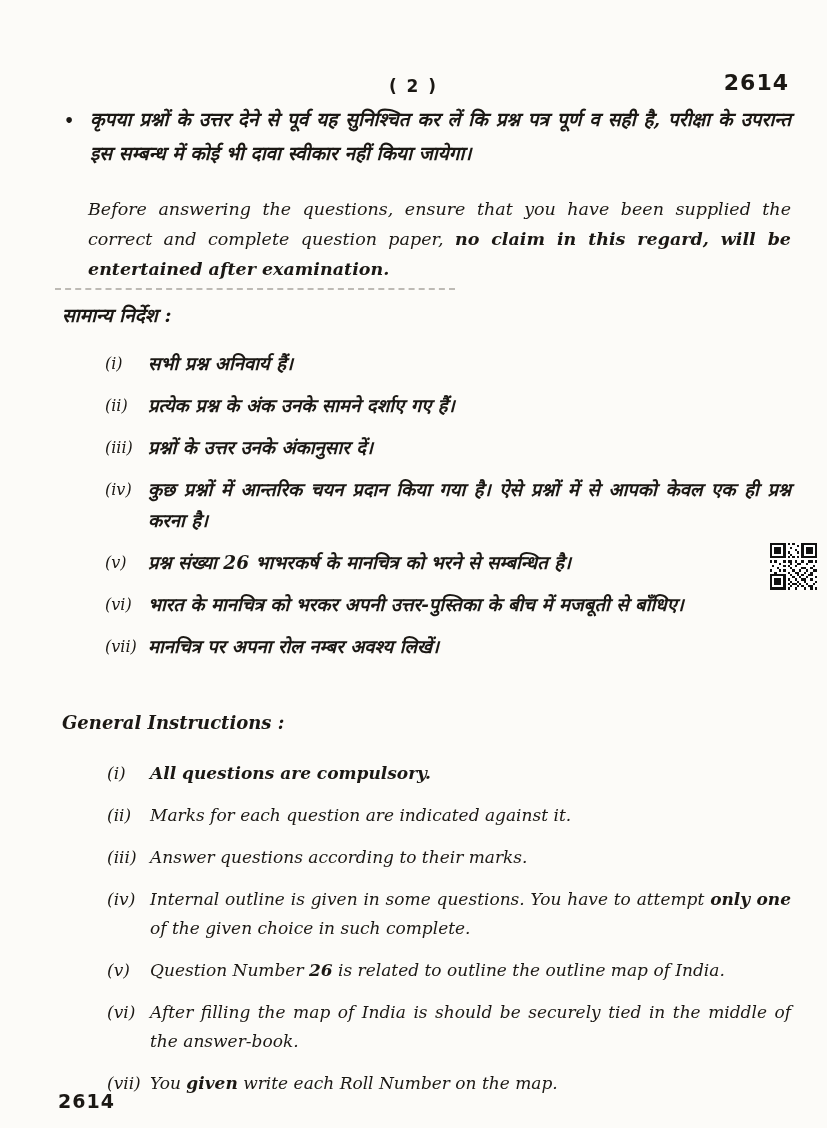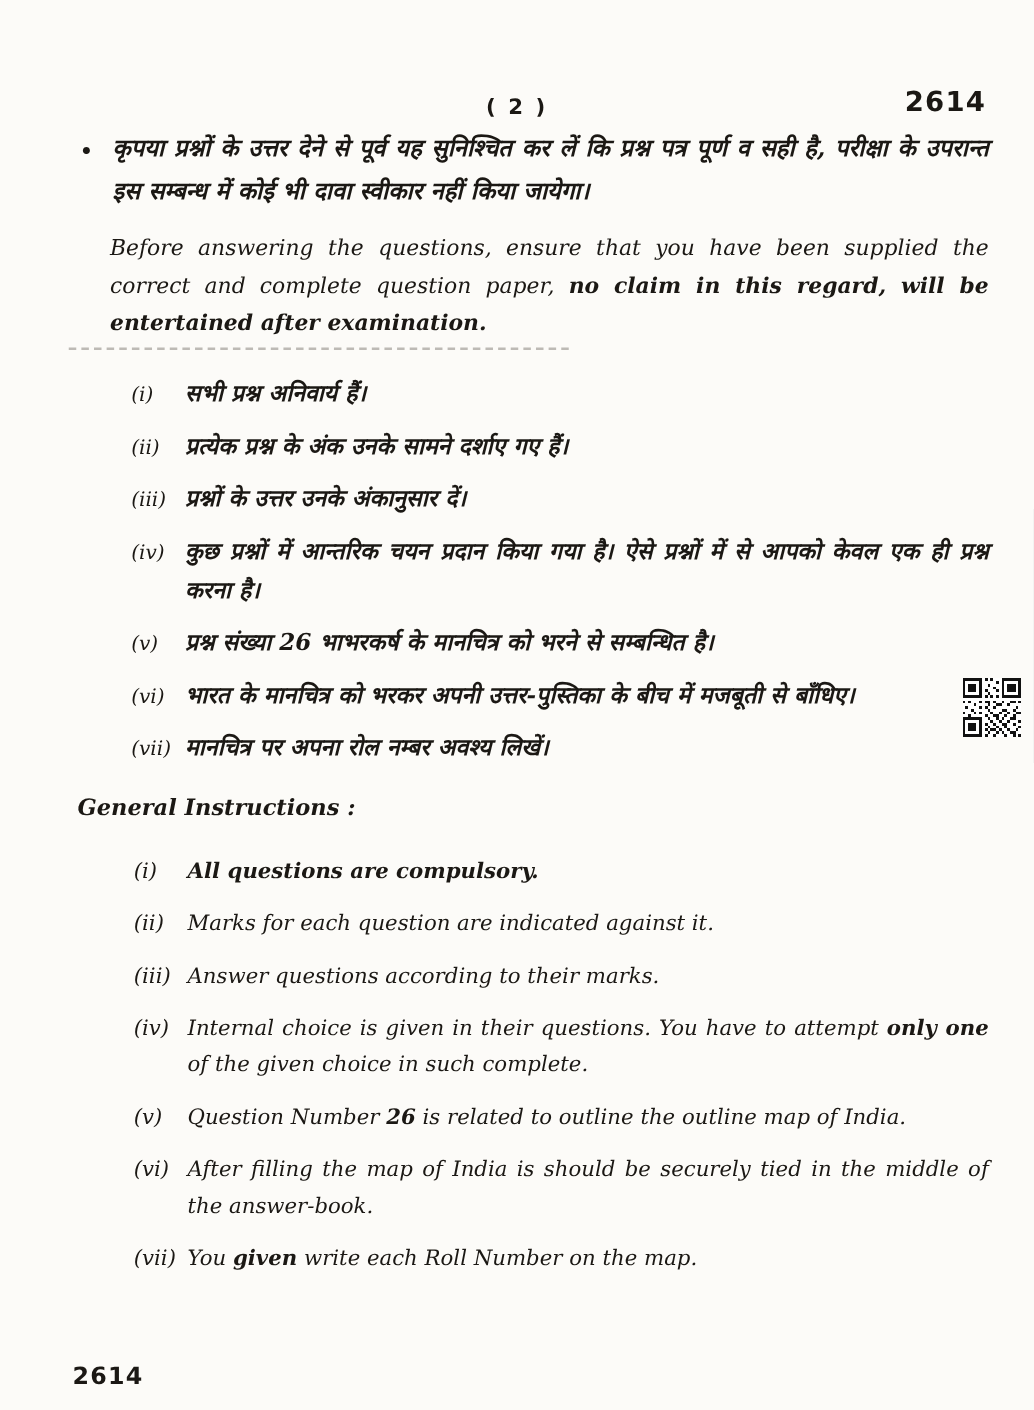--- a/index.html
+++ b/index.html
@@ -32,38 +32,38 @@
     display:flex;
     margin:2px 36px 0 64px;
     font-size:19px; line-height:34px;
     font-weight:700; font-style:italic;
     text-align:justify;
   }
   .hindi-note .bullet { width:26px; flex:0 0 26px; font-style:normal; font-size:16px; padding-top:2px; }
 
   
   .english-note {
-    margin:14px 36px 0 88px;
+    margin:24px 36px 0 88px;
     font-size:17.5px; line-height:30px;
     font-style:italic;
     text-align:justify;
   }
   .english-note .b, .txt .b { font-weight:bold; }
 
   .divider {
     margin:4px 0 0 55px;
     width:400px; height:0;
     border-top:2px dashed rgba(96,90,80,.40);
   }
 
   .section-heading {
     margin:12px 0 0 62px;
     font-size:19px; font-weight:bold; font-style:italic;
   }
-  .section-heading.en { margin-top:22px; font-size:18px; font-family:"DejaVu Serif", serif; }
+  .section-heading.en { margin-top:50px; font-size:18px; font-family:"DejaVu Serif", serif; }
 
   .ins-list { margin:20px 36px 0 105px; }
   .ins-list .item { display:flex; margin-bottom:11px; }
   .ins-list .num { flex:0 0 43px; font-style:italic; }
   .ins-list .txt { flex:1; text-align:justify; }
 
   .hindi-list { font-size:18.5px; }
   .hindi-list .item { line-height:31px; }
   .hindi-list .num { font-size:16px; }
   .hindi-list .txt { font-weight:700; font-style:italic; }
@@ -94,20 +94,21 @@
 
     <div class="hindi-note">
       <span class="bullet">•</span>
       <span class="note-text"><span class="b">कृपया प्रश्नों के उत्तर देने से पूर्व यह सुनिश्चित कर लें कि प्रश्न पत्र पूर्ण व सही है, परीक्षा के उपरान्त इस सम्बन्ध में कोई भी दावा स्वीकार नहीं किया जायेगा।</span></span>
     </div>
 
     <div class="english-note"><span>Before answering the questions, ensure that you have been supplied the correct and complete question paper, </span><span class="b">no claim in this regard, will be entertained after examination.</span></div>
 
     <div class="divider"></div>
 
+    <div class="section-heading hi">सामान्य निर्देश :</div>
 
     <div class="ins-list hindi-list">
         <div class="item">
           <span class="num">(i)</span>
           <span class="txt"><span>सभी प्रश्न अनिवार्य हैं।</span></span>
         </div>
         <div class="item">
           <span class="num">(ii)</span>
           <span class="txt"><span>प्रत्येक प्रश्न के अंक उनके सामने दर्शाए गए हैं।</span></span>
         </div>
@@ -143,21 +144,21 @@
         <div class="item">
           <span class="num">(ii)</span>
           <span class="txt"><span>Marks for each question are indicated against it.</span></span>
         </div>
         <div class="item">
           <span class="num">(iii)</span>
           <span class="txt"><span>Answer questions according to their marks.</span></span>
         </div>
         <div class="item">
           <span class="num">(iv)</span>
-          <span class="txt"><span>Internal choice is given in their questions. You have to attempt </span><span class="b">only one</span><span> of the given choice in such complete.</span></span>
+          <span class="txt"><span>Internal outline is given in some questions. You have to attempt </span><span class="b">only one</span><span> of the given choice in such complete.</span></span>
         </div>
         <div class="item">
           <span class="num">(v)</span>
           <span class="txt"><span>Question Number </span><span class="b">26</span><span> is related to outline the outline map of India.</span></span>
         </div>
         <div class="item">
           <span class="num">(vi)</span>
           <span class="txt"><span>After filling the map of India is should be securely tied in the middle of the answer-book.</span></span>
         </div>
         <div class="item">

